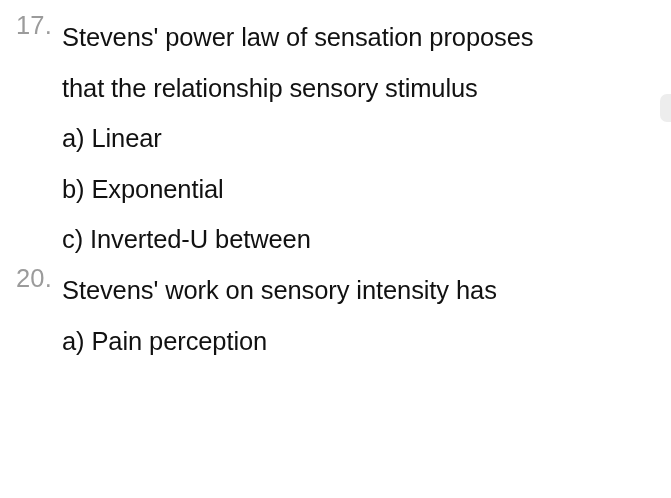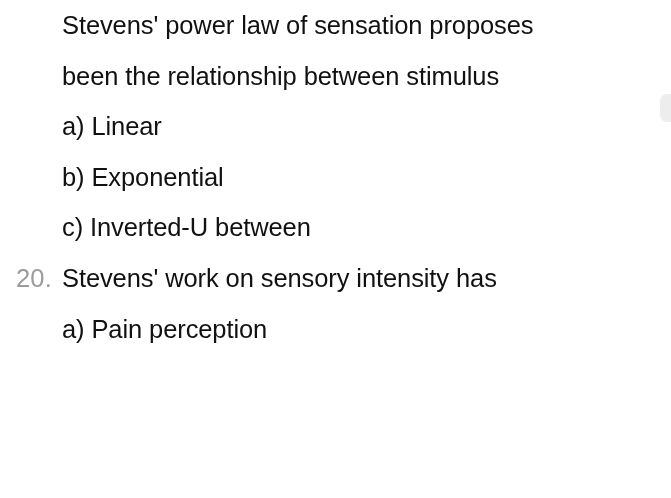--- a/index.html
+++ b/index.html
@@ -55,21 +55,21 @@
     text-align: right;
     color: #9b9b9b;
     font-size: 25.5px;
     line-height: 50.6px;
     letter-spacing: 0.2px;
   }
 
   .text {
     position: absolute;
     left: 62px;
-    top: 0;
+    top: 12px;
     color: #111111;
     font-size: 25.5px;
     line-height: 50.6px;
     letter-spacing: -0.1px;
   }
 
   .option .text {
     left: 62px;
   }
 
@@ -87,25 +87,26 @@
 </head>
 <body>
 
 <div id="quiz-viewport">
 
   <ol id="question-list">
 
     <li class="question-block">
 
       <div class="line stem-line">
+        <span class="marker">17.</span>
         <span class="text">Stevens' power law of sensation proposes</span>
       </div>
 
       <div class="line stem-line">
-        <span class="text">been the relationship between stimulus</span>
+        <span class="text">that the relationship sensory stimulus</span>
       </div>
 
 
       <div class="line option">
         <span class="text">a) Linear</span>
       </div>
 
       <div class="line option">
         <span class="text">b) Exponential</span>
       </div>

